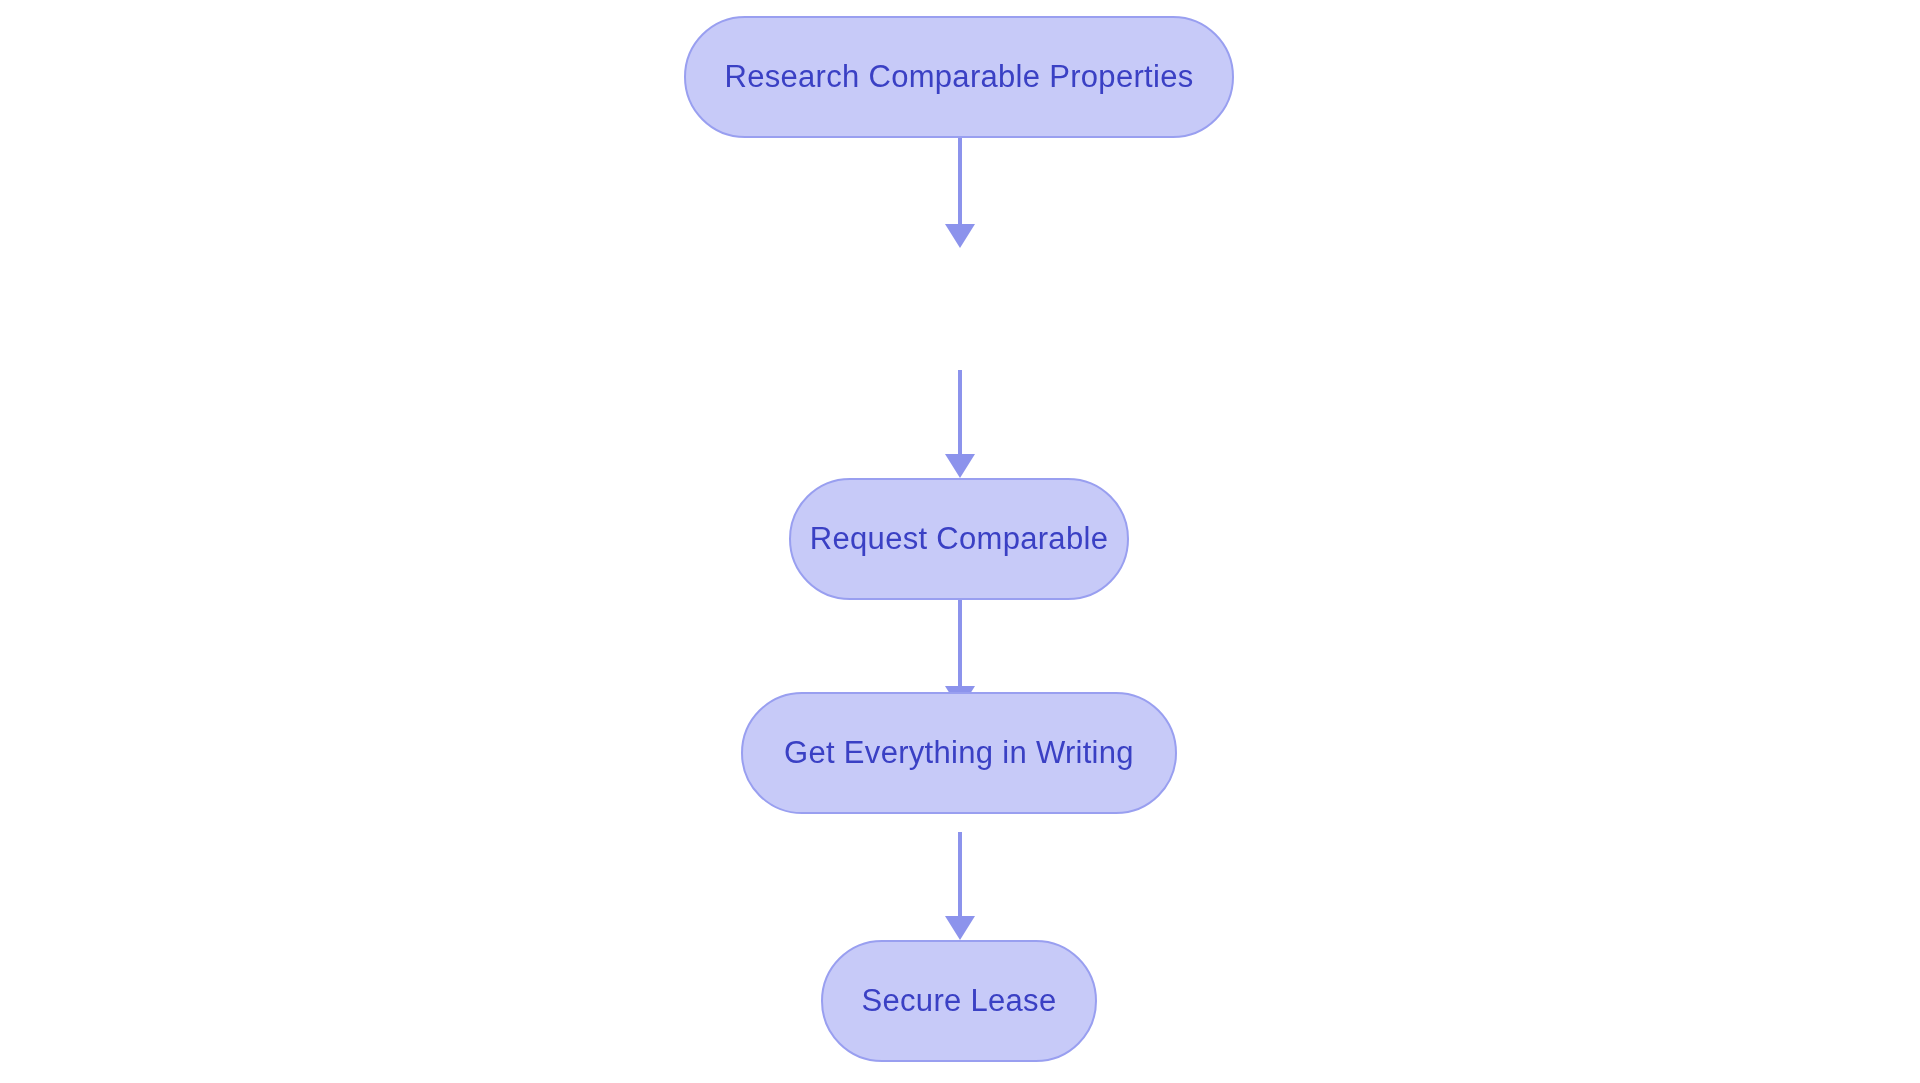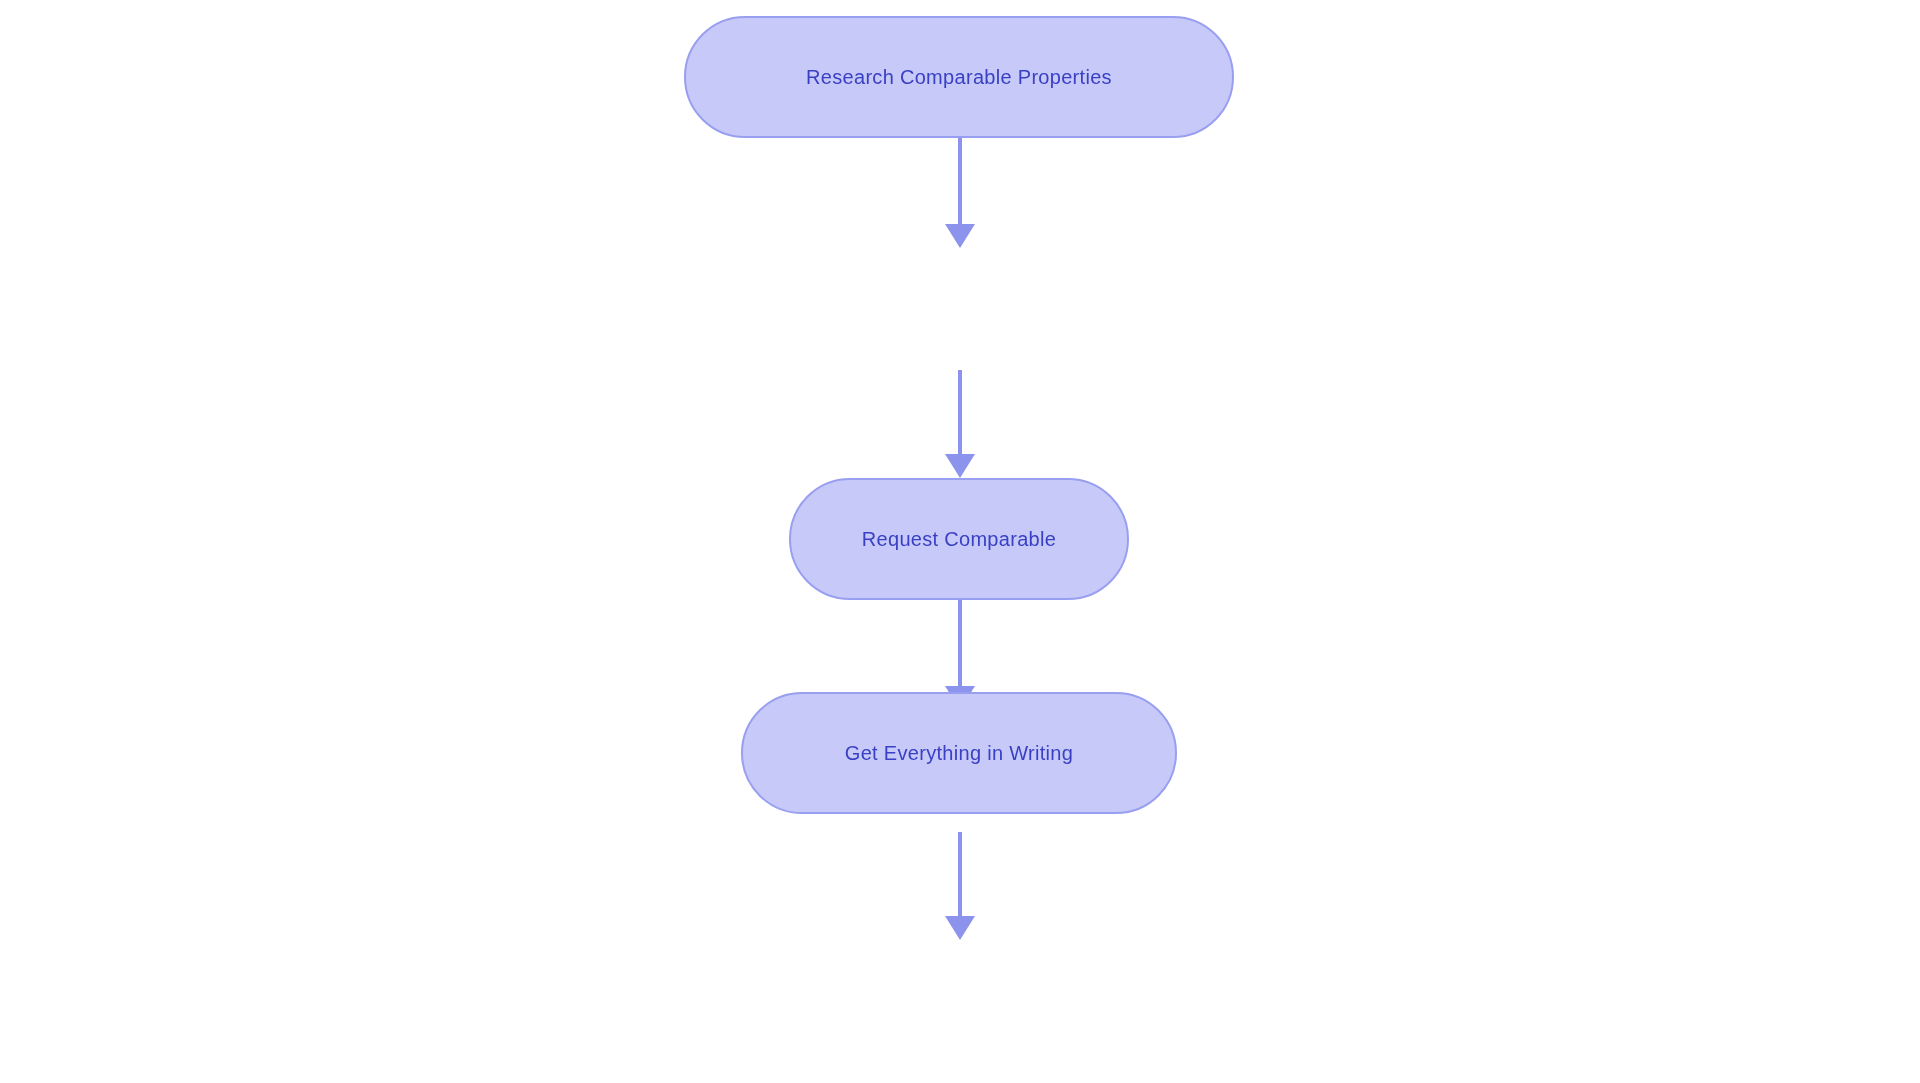--- a/index.html
+++ b/index.html
@@ -19,21 +19,21 @@
     position: absolute;
     height: 122px;
     box-sizing: border-box;
     border-radius: 61px;
     background: #c7caf8;
     border: 2px solid #999ff0;
     display: flex;
     align-items: center;
     justify-content: center;
     color: #3a40c4;
-    font-size: 20px;
+    font-size: 31px;
     font-weight: 400;
     letter-spacing: 0.3px;
     white-space: nowrap;
     text-align: center;
   }
   .n1 { left: 684px; top: 16px;  width: 550px; }
   .n2 { left: 740px; top: 248px; width: 438px; }
   .n3 { left: 789px; top: 478px; width: 340px; }
   .n4 { left: 741px; top: 692px; width: 436px; }
   .n5 { left: 821px; top: 940px; width: 276px; }
@@ -94,14 +94,17 @@
 
   <div class="node n4">
     <span>Get Everything in Writing</span>
   </div>
 
   <div class="arrow a4">
     <div class="shaft"></div>
     <div class="head"></div>
   </div>
 
+  <div class="node n5">
+    <span>Secure Lease</span>
+  </div>
 
 </div>
 
 </body></html>

